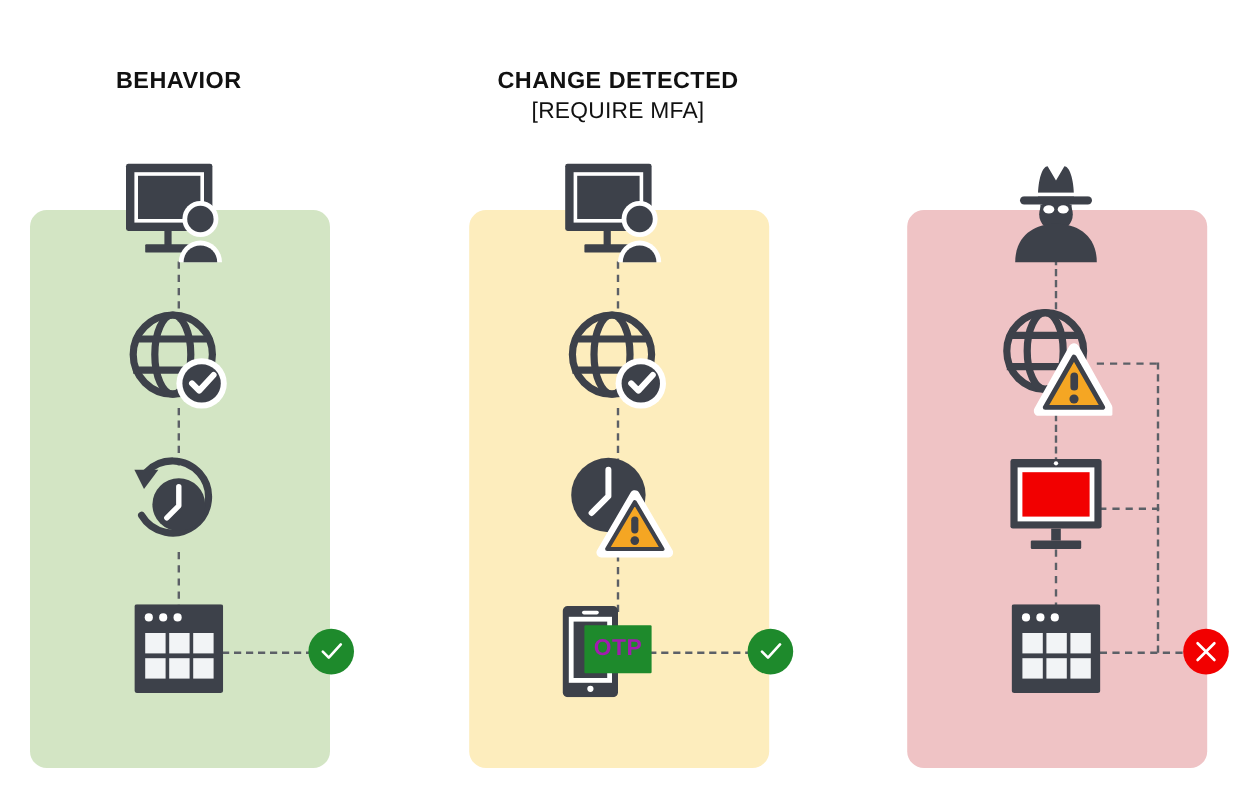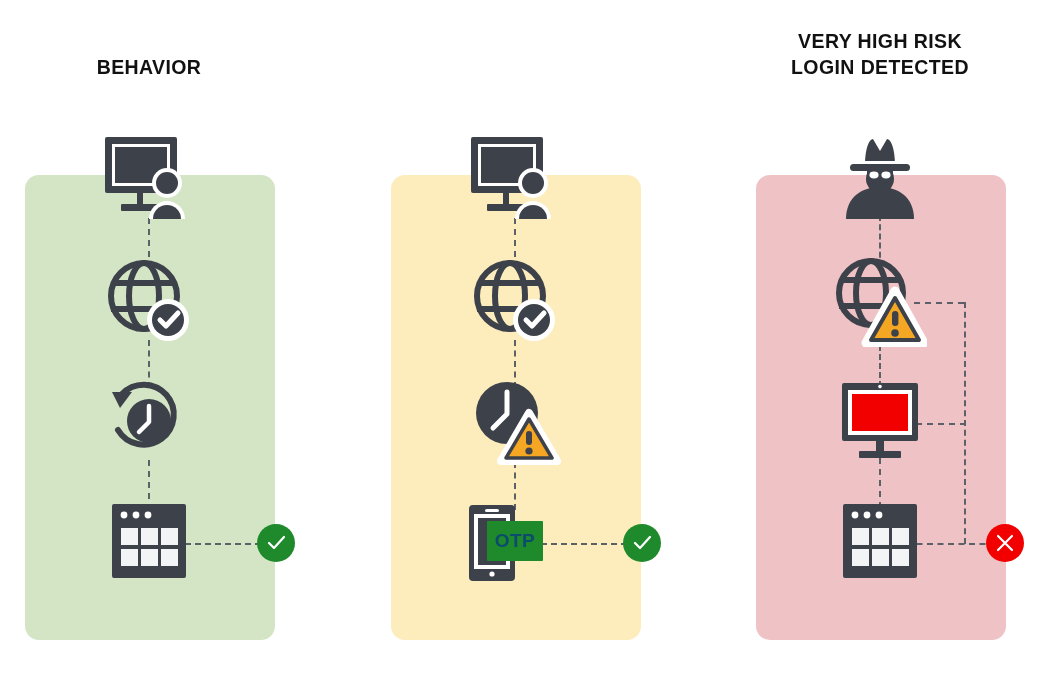--- a/index.html
+++ b/index.html
@@ -66,21 +66,21 @@
     position:absolute;width:38px;height:38px;border-radius:50%;
     display:flex;align-items:center;justify-content:center;
   }
   .badge.ok{background:#1e8a2c;}
   .badge.no{background:#f20000;}
 
   
   .otp-text{
     position:absolute;left:0;top:0;width:100%;height:100%;
     display:flex;align-items:center;justify-content:center;
-    color:#0c4a6e;font-size:19px;font-weight:bold;letter-spacing:.5px;
+    color:#a21caf;font-size:19px;font-weight:bold;letter-spacing:.5px;
   }
 </style>
 </head>
 <body>
 
 <div class="board">
 
   <div class="column col1">
 
     <div class="heading">
@@ -161,20 +161,22 @@
       <svg width="22" height="22" viewBox="0 0 22 22">
         <path d="M4 11 l5 5 l10 -11" fill="none" stroke="#ffffff" stroke-width="2.2" stroke-linecap="round" stroke-linejoin="round"></path>
       </svg>
     </div>
   </div>
 
   <div class="column col2">
 
     <div class="heading">
       <br>
+      <span>CHANGE DETECTED</span>
+      <span class="sub">[REQUIRE MFA]</span>
     </div>
 
     <div class="panel yellow"></div>
 
     <div class="dash-v" style="top:218px;height:50px;"></div>
     <div class="dash-v" style="top:340px;height:48px;"></div>
     <div class="dash-v" style="top:462px;height:48px;"></div>
     <div class="dash-h" style="top:543px;left:196px;width:86px;"></div>
 
     <div class="slot s1">
@@ -239,22 +241,21 @@
     <div class="badge ok" style="left:278px;top:524px;">
       <svg width="22" height="22" viewBox="0 0 22 22">
         <path d="M4 11 l5 5 l10 -11" fill="none" stroke="#ffffff" stroke-width="2.2" stroke-linecap="round" stroke-linejoin="round"></path>
       </svg>
     </div>
   </div>
 
   <div class="column col3">
 
     <div class="heading">
-      <span>VERY HIGH RISK</span><br>
-      <span>LOGIN DETECTED</span>
+      <br>
     </div>
 
     <div class="panel pink"></div>
 
     <div class="dash-v" style="top:215px;height:52px;"></div>
     <div class="dash-v" style="top:345px;height:42px;"></div>
     <div class="dash-v" style="top:458px;height:50px;"></div>
 
     <div class="dash-h" style="top:302px;left:204px;width:50px;"></div>
     <div class="dash-v" style="left:254px;margin-left:0;top:302px;height:242px;"></div>

